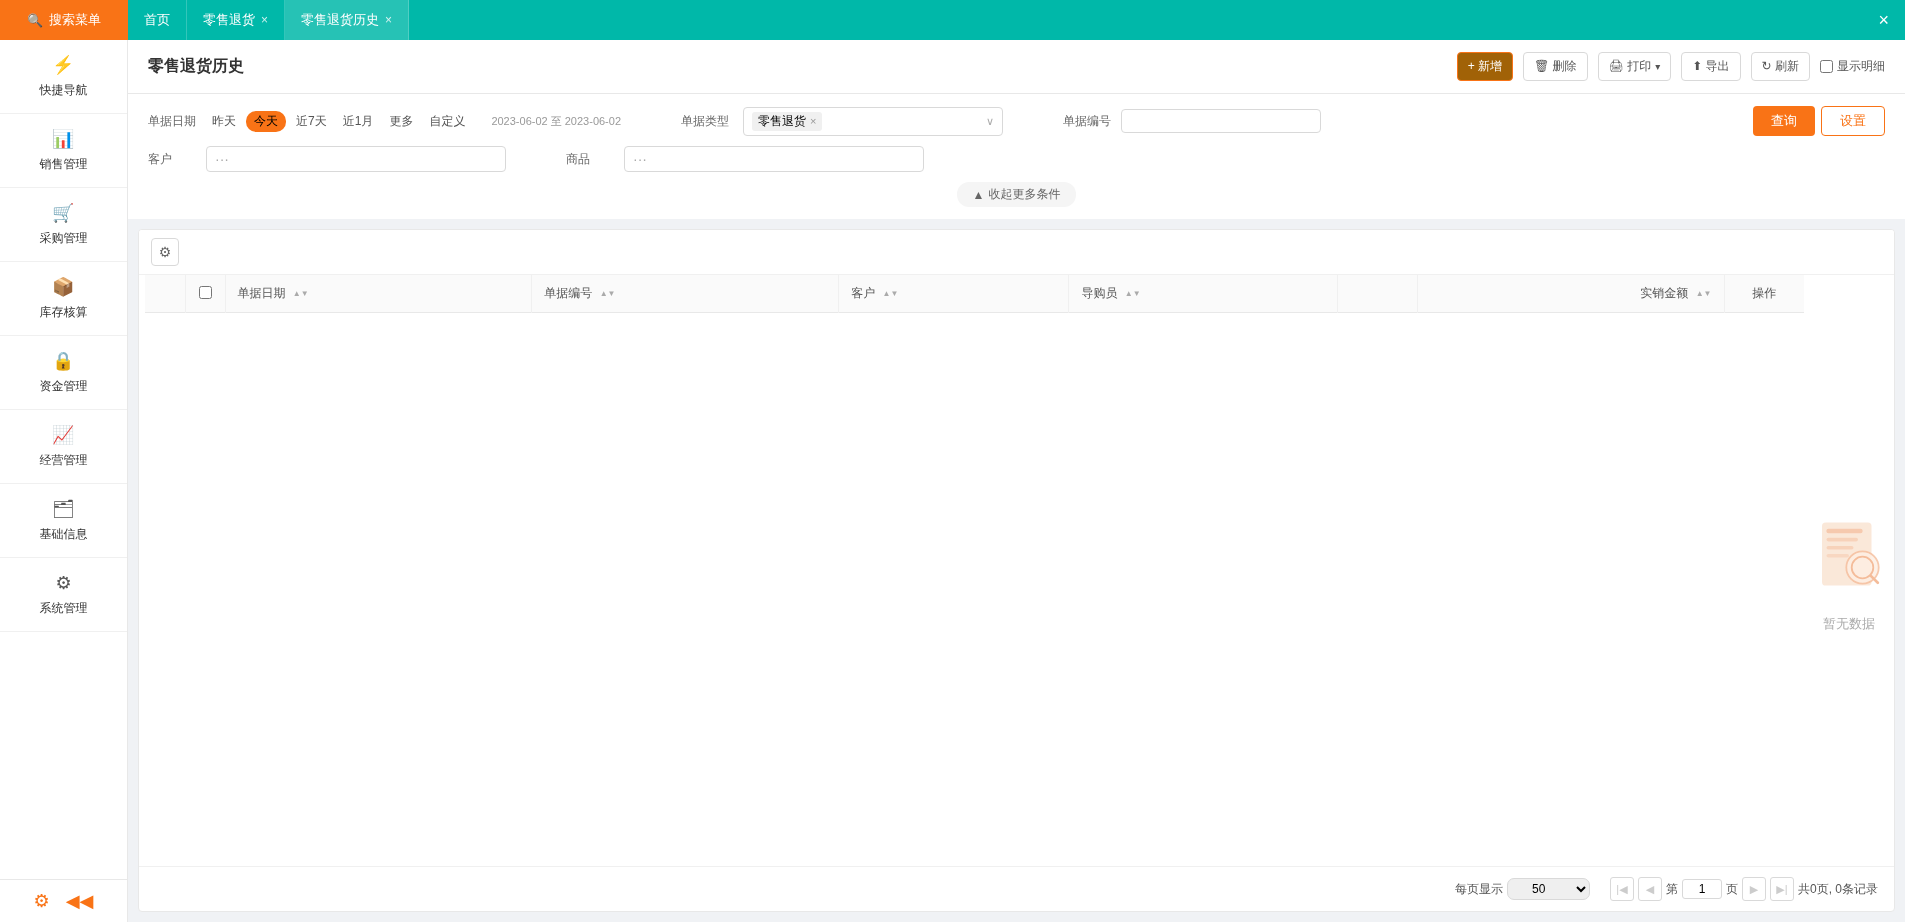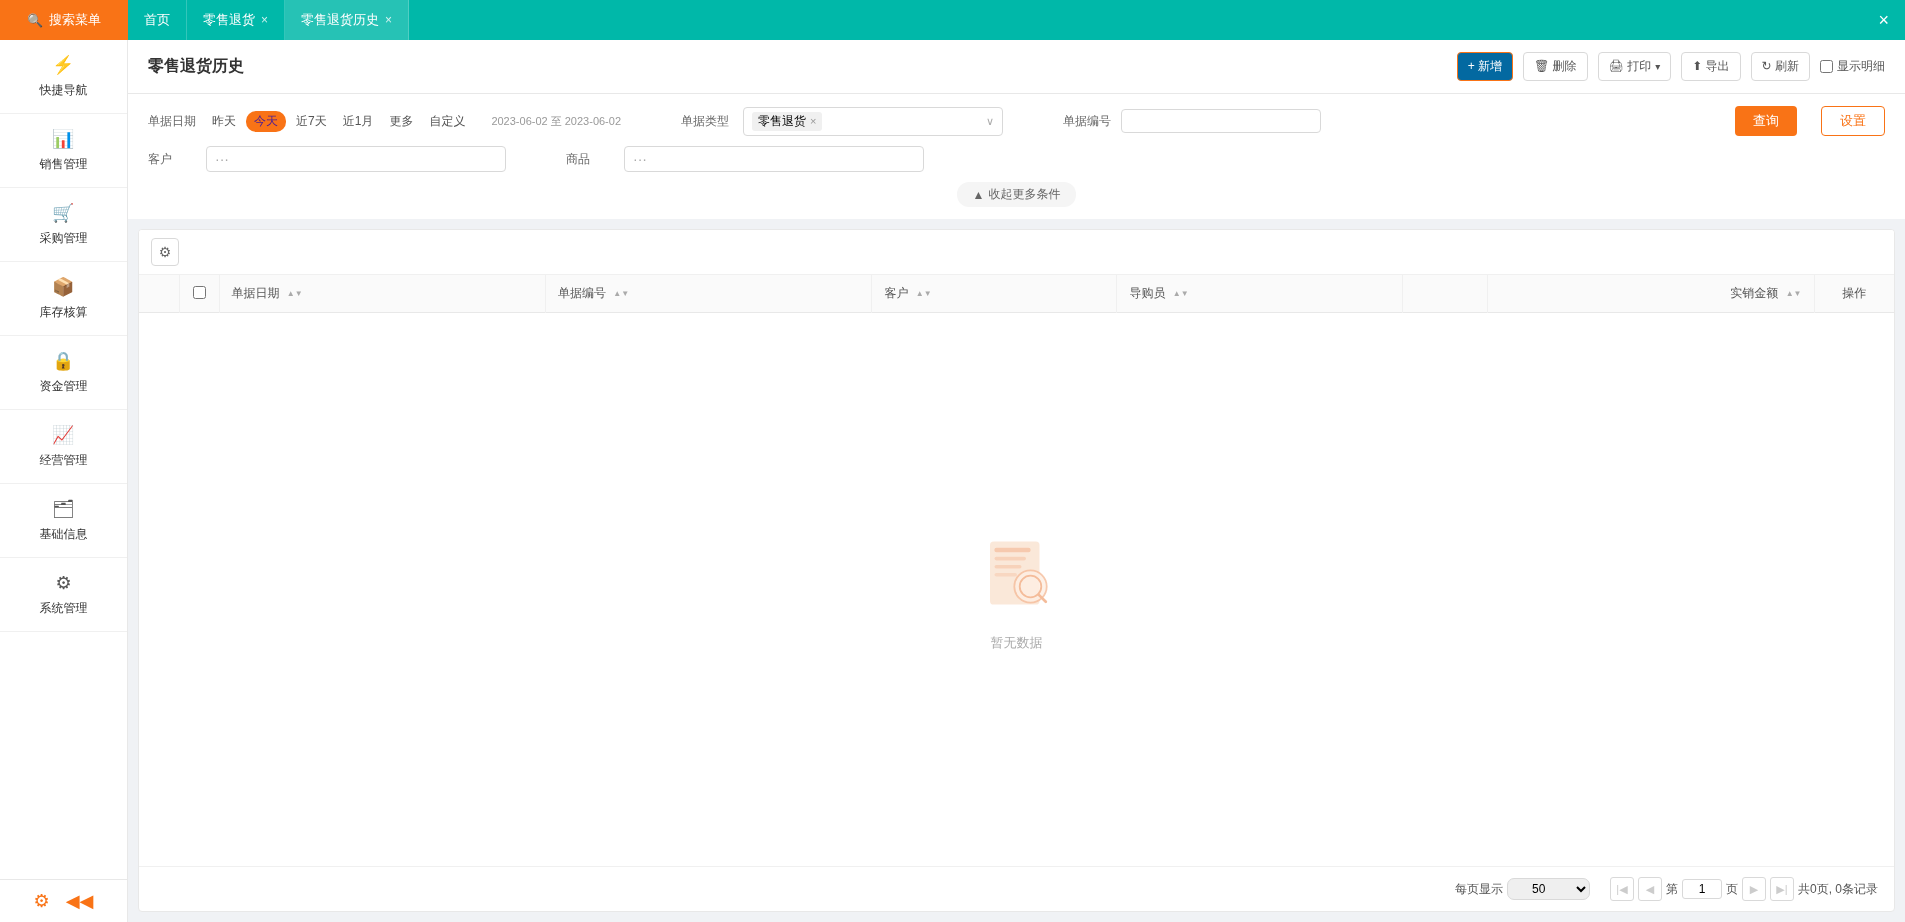--- a/index.html
+++ b/index.html
@@ -143,21 +143,21 @@
       gap: 4px;
       padding: 5px 10px;
       border: 1px solid #d9d9d9;
       border-radius: 4px;
       background: white;
       cursor: pointer;
       font-size: 12px;
       color: #555;
     }
     .toolbar-btn.primary {
-      background: #0369a1;
+      background: #a16207;
       border-color: #f97316;
       color: white;
     }
     .display-detail-check {
       display: flex;
       align-items: center;
       gap: 4px;
       font-size: 12px;
       color: #555;
     }
@@ -193,21 +193,21 @@
     }
     .date-shortcut {
       padding: 2px 6px;
       font-size: 12px;
       color: #555;
       cursor: pointer;
       border-radius: 3px;
     }
     .date-shortcut.active {
       background: #f97316;
-      color: #4c1d95;
+      color: #000000;
       border-radius: 10px;
       padding: 2px 8px;
     }
     .date-range-text {
       font-size: 11px;
       color: #999;
     }
     .filter-select {
       display: flex;
       align-items: center;
@@ -422,21 +422,21 @@
       border-radius: 4px;
       padding: 5px 18px;
       font-size: 13px;
       cursor: pointer;
     }
 
     .table-body-area {
       flex: 1;
       overflow-y: auto;
       display: flex;
-      flex-direction: column;
+      margin-left: 6px;
     }
   </style>
 </head>
 <body>
 
 <div class="top-nav">
   <div class="top-nav-search">
     <span>🔍</span>
     <span>搜索菜单</span>
   </div>
@@ -555,21 +555,21 @@
             </div>
             <span class="arrow">∨</span>
           </div>
         </div>
 
         <div class="filter-item" style="margin-left:40px;">
           <span class="filter-label">单据编号</span>
           <input class="filter-input" type="text" style="min-width: 200px;">
         </div>
 
-        <div style="margin-left:auto; display:flex; gap:24px;">
+        <div style="margin-left:auto; display:flex; gap:6px;">
           <button class="query-btn">
             <span>查询</span>
           </button>
           <button class="settings-btn">
             <span>设置</span>
           </button>
         </div>
       </div>
 
       <div class="filter-row">

